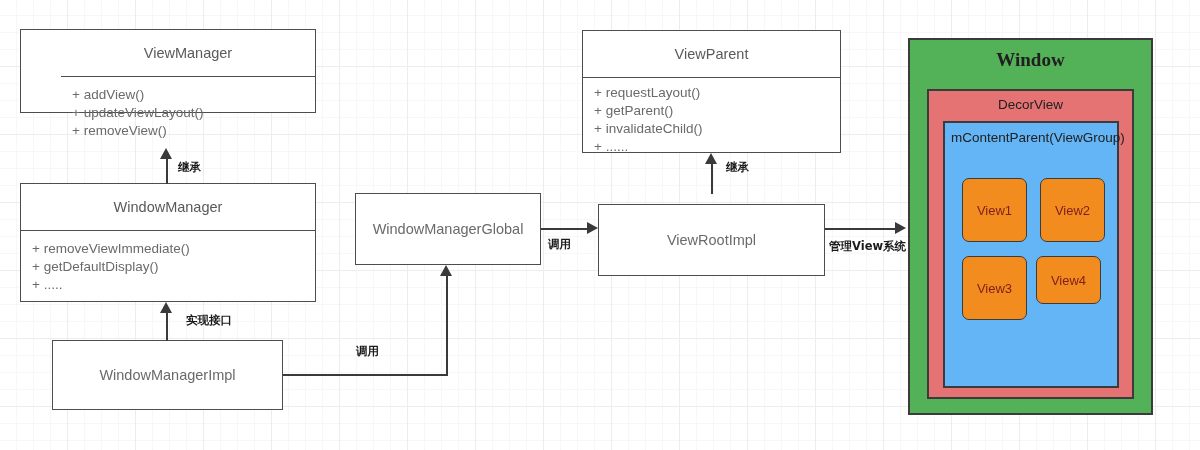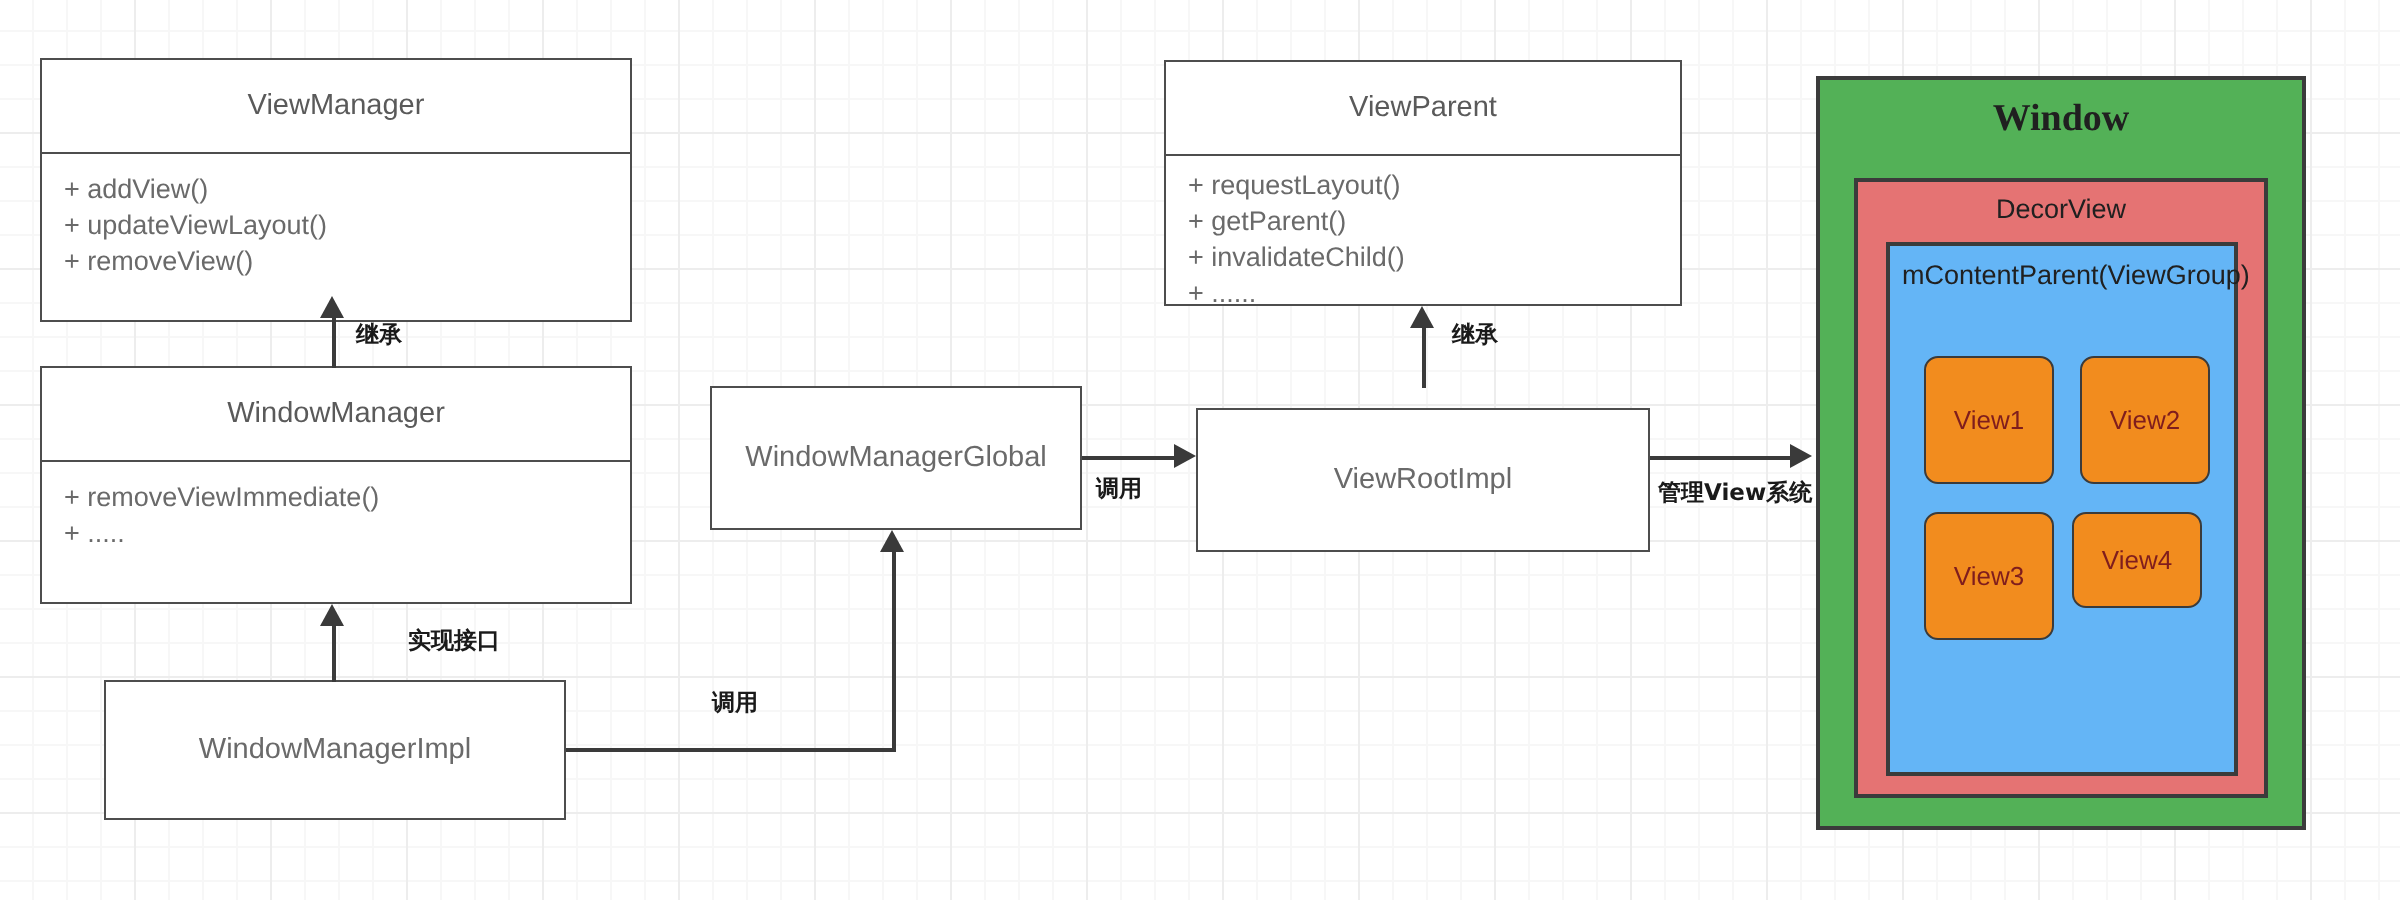--- a/index.html
+++ b/index.html
@@ -150,33 +150,34 @@
   #content-title {
     top: 7px;
     font-size: 13.5px;
   }
 </style>
 </head>
 <body>
 
 <div id="canvas">
 
-  <div class="uml-box" id="viewmanager-box" style="left:20px; top:29px; width:296px; height:132px;">
+  <div class="uml-box" id="viewmanager-box" style="left:20px; top:29px; width:296px; height:84px;padding-left:40px;">
     <div class="uml-title">ViewManager</div>
     <div class="uml-body">
       <div class="uml-member">+ addView()</div>
       <div class="uml-member">+ updateViewLayout()</div>
       <div class="uml-member">+ removeView()</div>
     </div>
   </div>
 
   <div class="uml-box" id="windowmanager-box" style="left:20px; top:183px; width:296px; height:119px;">
     <div class="uml-title">WindowManager</div>
     <div class="uml-body">
       <div class="uml-member">+ removeViewImmediate()</div>
+      <div class="uml-member">+ getDefaultDisplay()</div>
       <div class="uml-member">+ .....</div>
     </div>
   </div>
 
   <div class="uml-box" id="windowmanagerimpl-box" style="left:52px; top:340px; width:231px; height:70px;">
     <div class="plain-box-label">WindowManagerImpl</div>
   </div>
 
   <div class="uml-box" id="windowmanagerglobal-box" style="left:355px; top:193px; width:186px; height:72px;">
     <div class="plain-box-label">WindowManagerGlobal</div>
@@ -195,21 +196,21 @@
   <div class="uml-box" id="viewrootimpl-box" style="left:598px; top:204px; width:227px; height:72px;">
     <div class="plain-box-label">ViewRootImpl</div>
   </div>
 
   <div class="line-v" style="left:166px; top:159px; height:25px;"></div>
   <div class="arrow-up" style="left:160px; top:148px;"></div>
   <div class="edge-label" style="left:178px; top:160px;">继承</div>
 
   <div class="line-v" style="left:166px; top:313px; height:28px;"></div>
   <div class="arrow-up" style="left:160px; top:302px;"></div>
-  <div class="edge-label" style="left:186px; top:313px;margin-left:18px;">实现接口</div>
+  <div class="edge-label" style="left:186px; top:313px;">实现接口</div>
 
   <div class="line-h" style="left:283px; top:374px; width:165px;"></div>
   <div class="line-v" style="left:446px; top:276px; height:100px;"></div>
   <div class="arrow-up" style="left:440px; top:265px;"></div>
   <div class="edge-label" style="left:356px; top:344px;">调用</div>
 
   <div class="line-h" style="left:541px; top:228px; width:46px;"></div>
   <div class="arrow-right" style="left:587px; top:222px;"></div>
   <div class="edge-label" style="left:548px; top:237px;">调用</div>
 

